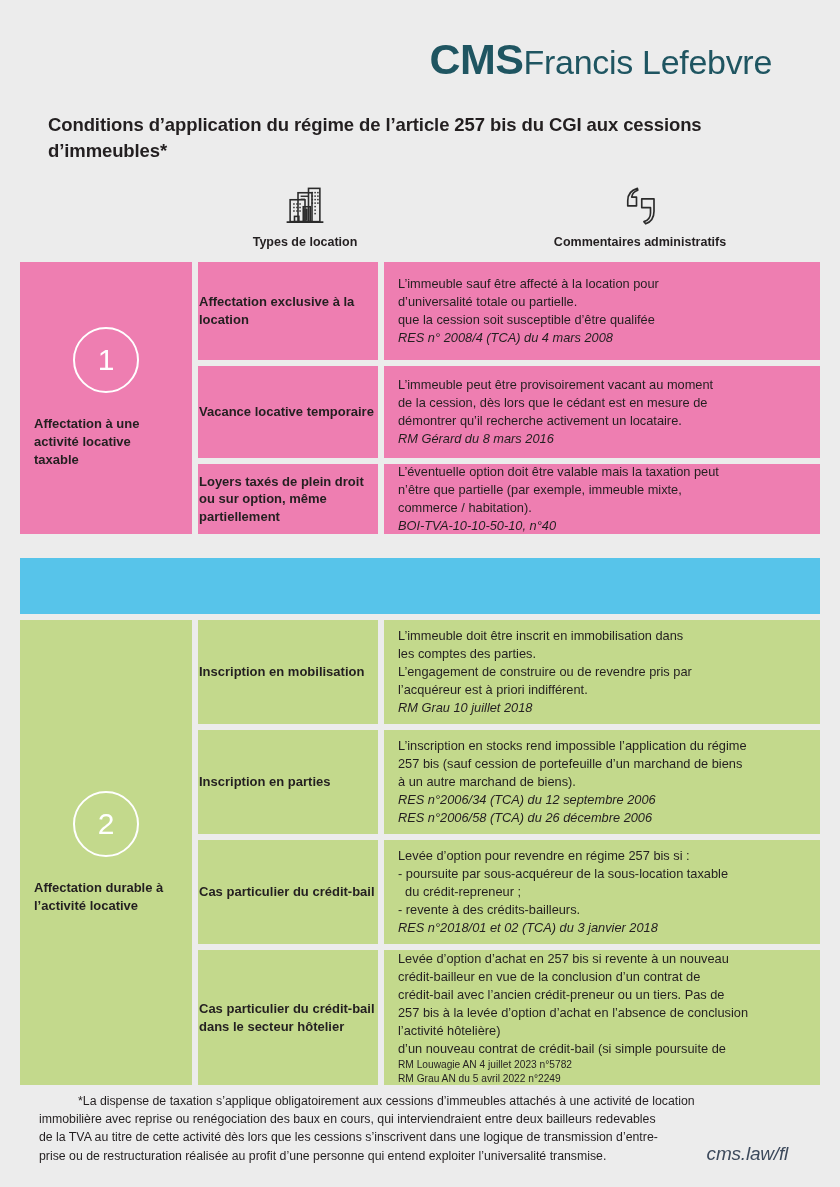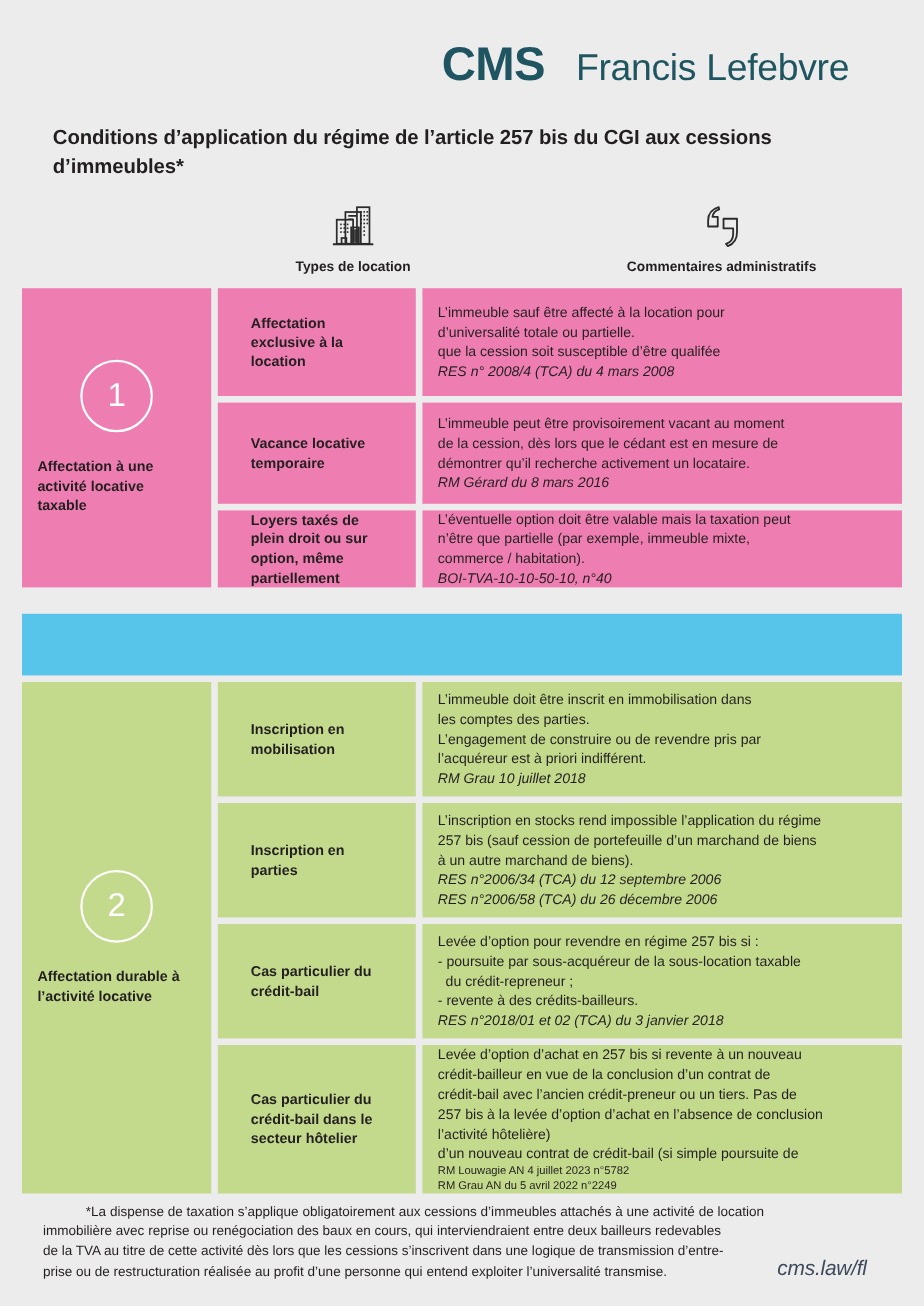--- a/index.html
+++ b/index.html
@@ -28,42 +28,42 @@
   .logo-cms {
     font-size: 43px;
     font-weight: 700;
     letter-spacing: -0.5px;
     line-height: 1;
   }
   .logo-name {
     font-size: 34px;
     font-weight: 400;
     letter-spacing: -0.3px;
-    margin-left: 28px;
+    margin-left: 0;
     line-height: 1;
   }
 
   
   .page-title {
     position: absolute;
     top: 112px;
     left: 48px;
     width: 680px;
     font-size: 18.5px;
     font-weight: 700;
     line-height: 1.42;
     color: #231f20;
     letter-spacing: -0.1px;
   }
 
   
   .col-headers {
     position: absolute;
     top: 182px;
-    left: 36px;
+    left: 20px;
     width: 800px;
     height: 72px;
   }
   .col-head {
     position: absolute;
     text-align: center;
   }
   .col-head-types { left: 170px; width: 230px; }
   .col-head-comments { left: 420px; width: 400px; }
   .col-head .icon-box {
@@ -127,21 +127,21 @@
   }
   .row {
     display: flex;
     gap: 6px;
   }
   .type-cell {
     width: 180px;
     flex: 0 0 180px;
     display: flex;
     align-items: center;
-    padding: 10px 30px;
+    padding: 10px 1px;
     box-sizing: border-box;
     font-size: 13px;
     font-weight: 700;
     line-height: 1.35;
     color: #231f20;
   }
   .comment-cell {
     flex: 1;
     padding: 12px 14px;
     box-sizing: border-box;

